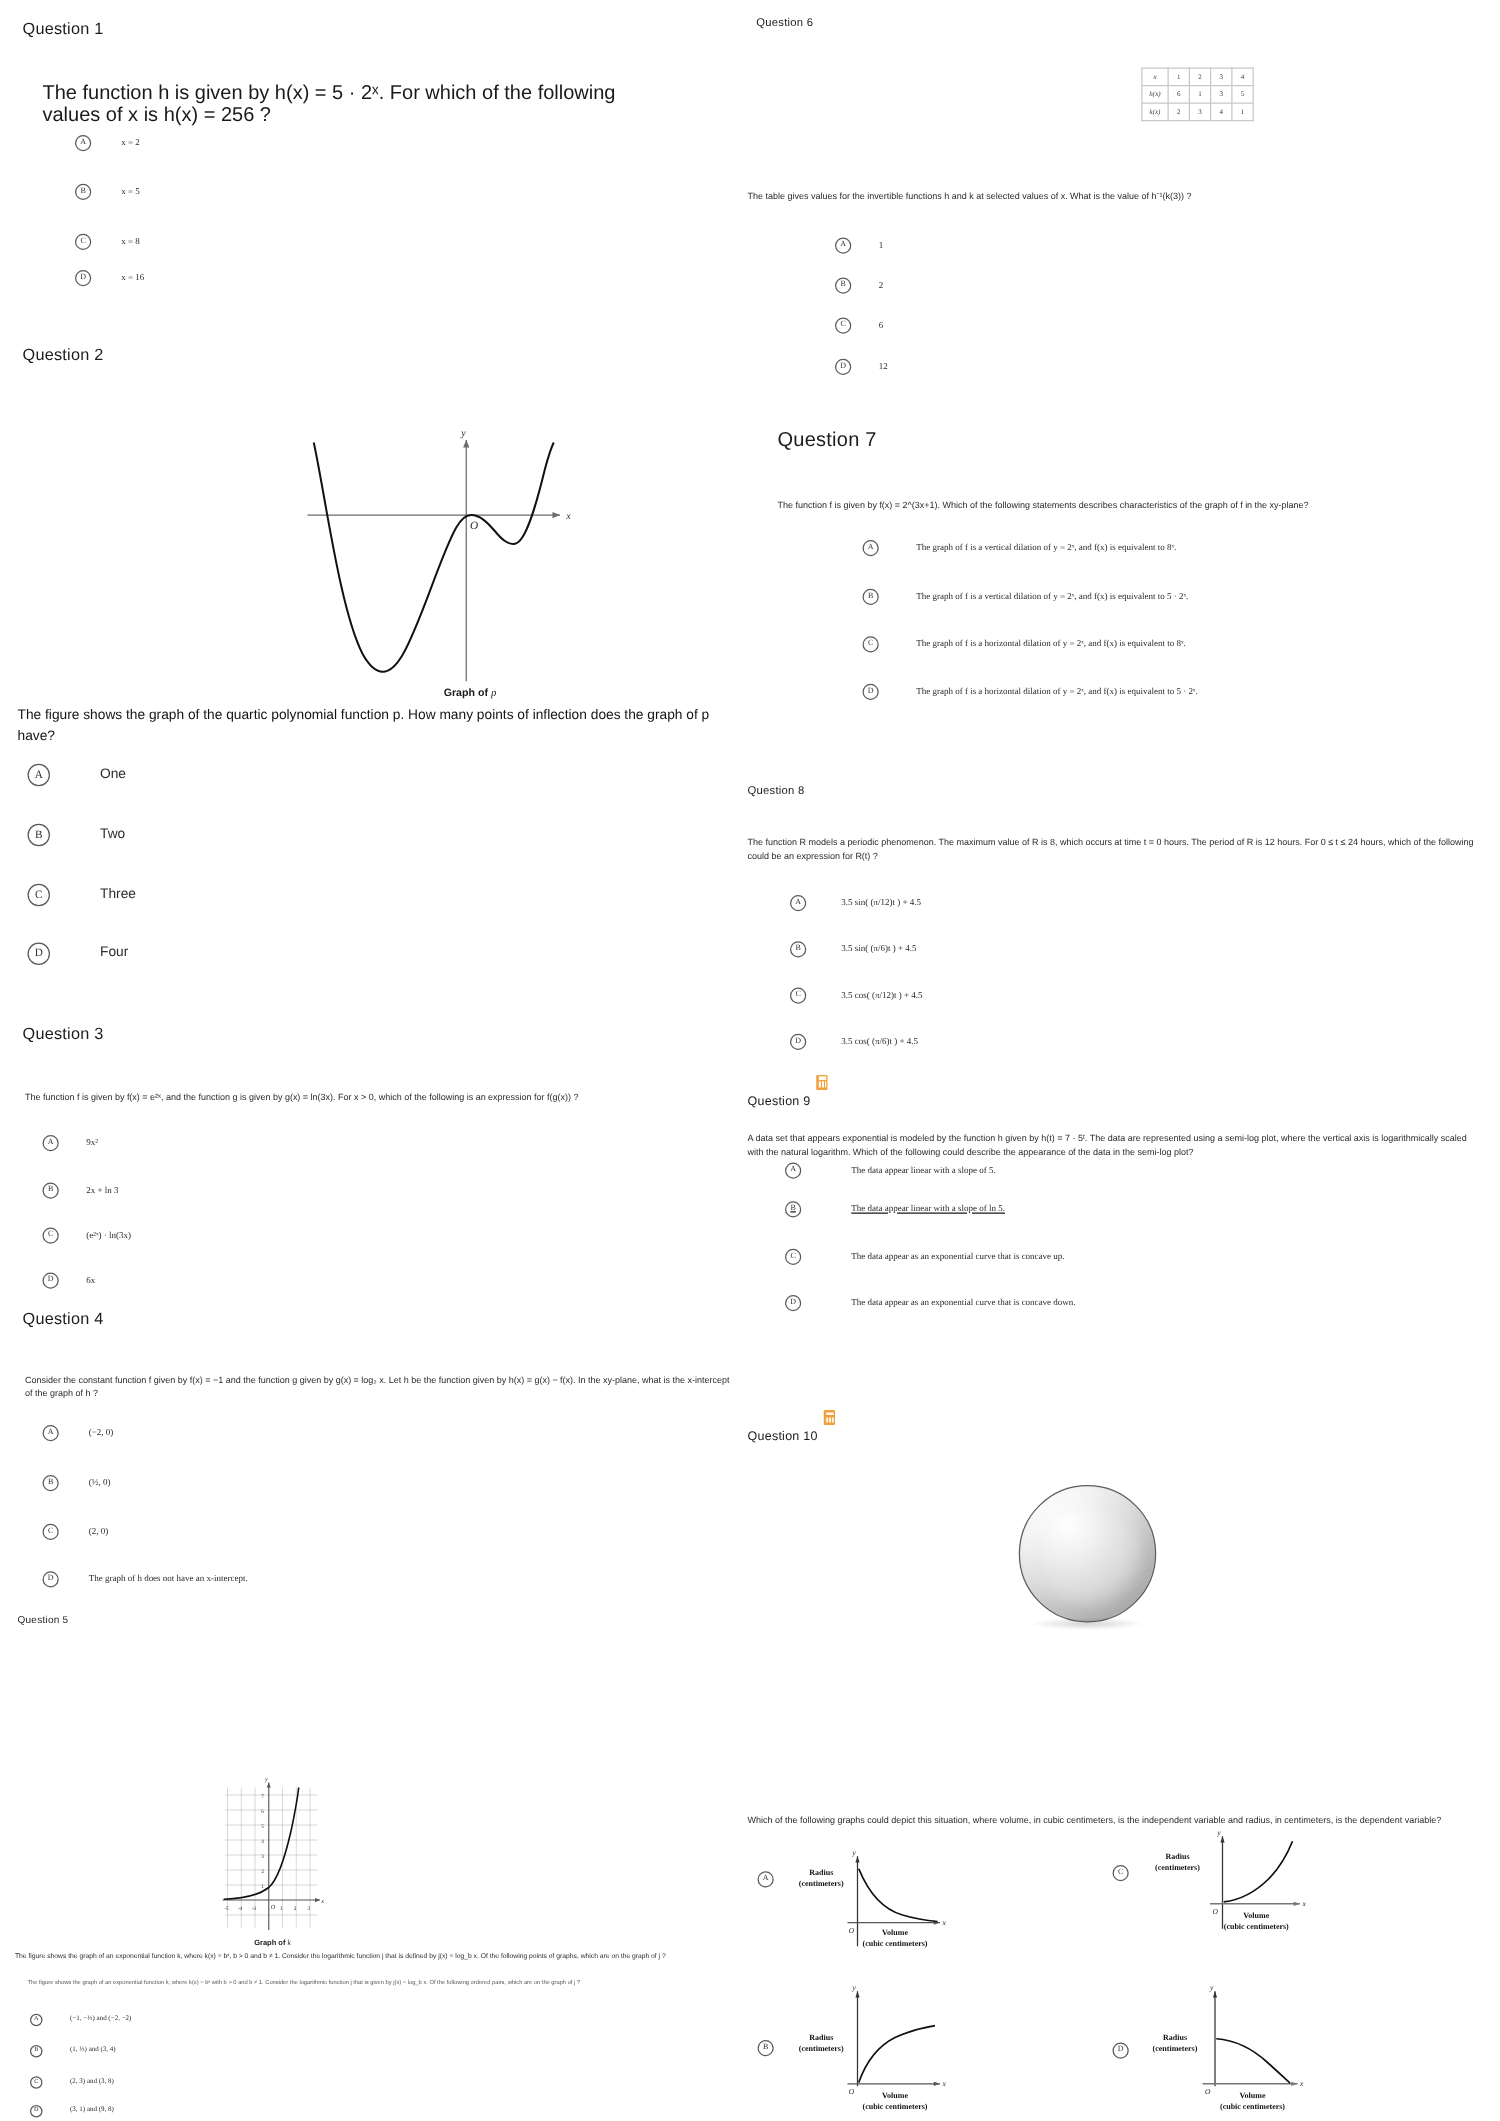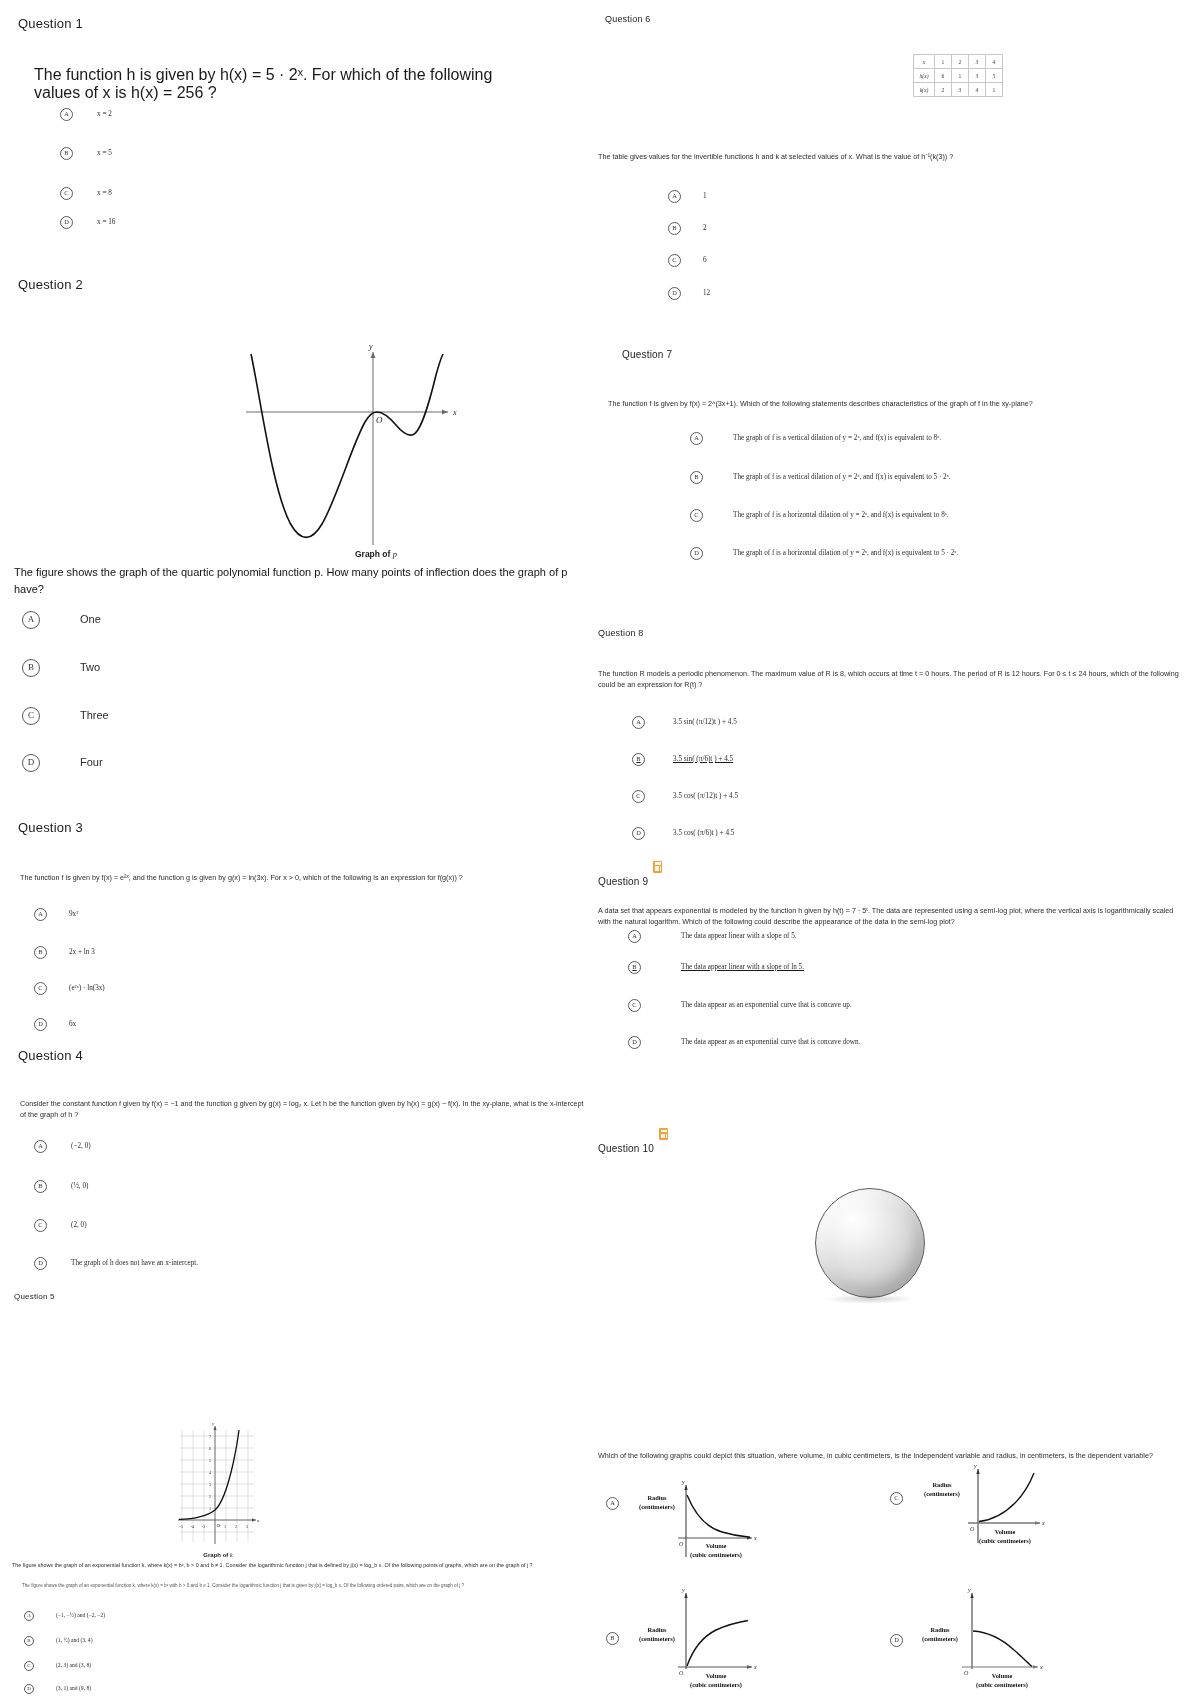--- a/index.html
+++ b/index.html
@@ -441,23 +441,23 @@
         </div>
     </div>
     <div class="abs" style="left:68px; top:287px;">
       <div class="choice">
           <span class="bub">D</span>
           <span class="txt" style="margin-left:22px">12</span>
         </div>
     </div>
 
     <div class="abs" style="left:22px; top:344px;">
-      <div class="q-head" style="font-size:10px;">Question 7</div>
-    </div>
-    <div class="abs" style="left:8px; top:398px; width:555px;">
+      <div class="q-head" style="font-size:16px;">Question 7</div>
+    </div>
+    <div class="abs" style="left:22px; top:398px; width:555px;">
       <div class="stem">The function f is given by f(x) = 2^(3x+1). Which of the following statements describes characteristics of the graph of f in the xy-plane?</div>
     </div>
     <div class="abs" style="left:90px; top:432px; width:480px;">
       <div class="choice">
           <span class="bub">A</span>
           <span class="txt" style="margin-left:30px">The graph of f is a vertical dilation of y = 2ˣ, and f(x) is equivalent to 8ˣ.</span>
         </div>
     </div>
     <div class="abs" style="left:90px; top:471px; width:480px;">
       <div class="choice">
@@ -483,21 +483,21 @@
     </div>
     <div class="abs" style="left:-2px; top:668px; width:582px;">
       <div class="stem">The function R models a periodic phenomenon. The maximum value of R is 8, which occurs at time t = 0 hours. The period of R is 12 hours. For 0 ≤ t ≤ 24 hours, which of the following could be an expression for R(t) ?</div>
     </div>
     <div class="abs" style="left:32px; top:716px;">
       <div class="choice">
           <span class="bub">A</span>
           <span class="txt" style="margin-left:28px">3.5 sin( (π/12)t ) + 4.5</span>
         </div>
     </div>
-    <div class="abs" style="left:32px; top:753px;text-decoration:underline;">
+    <div class="abs" style="left:32px; top:753px;">
       <div class="choice">
           <span class="bub">B</span>
           <span class="txt" style="margin-left:28px">3.5 sin( (π/6)t ) + 4.5</span>
         </div>
     </div>
     <div class="abs" style="left:32px; top:790px;">
       <div class="choice">
           <span class="bub">C</span>
           <span class="txt" style="margin-left:28px">3.5 cos( (π/12)t ) + 4.5</span>
         </div>

